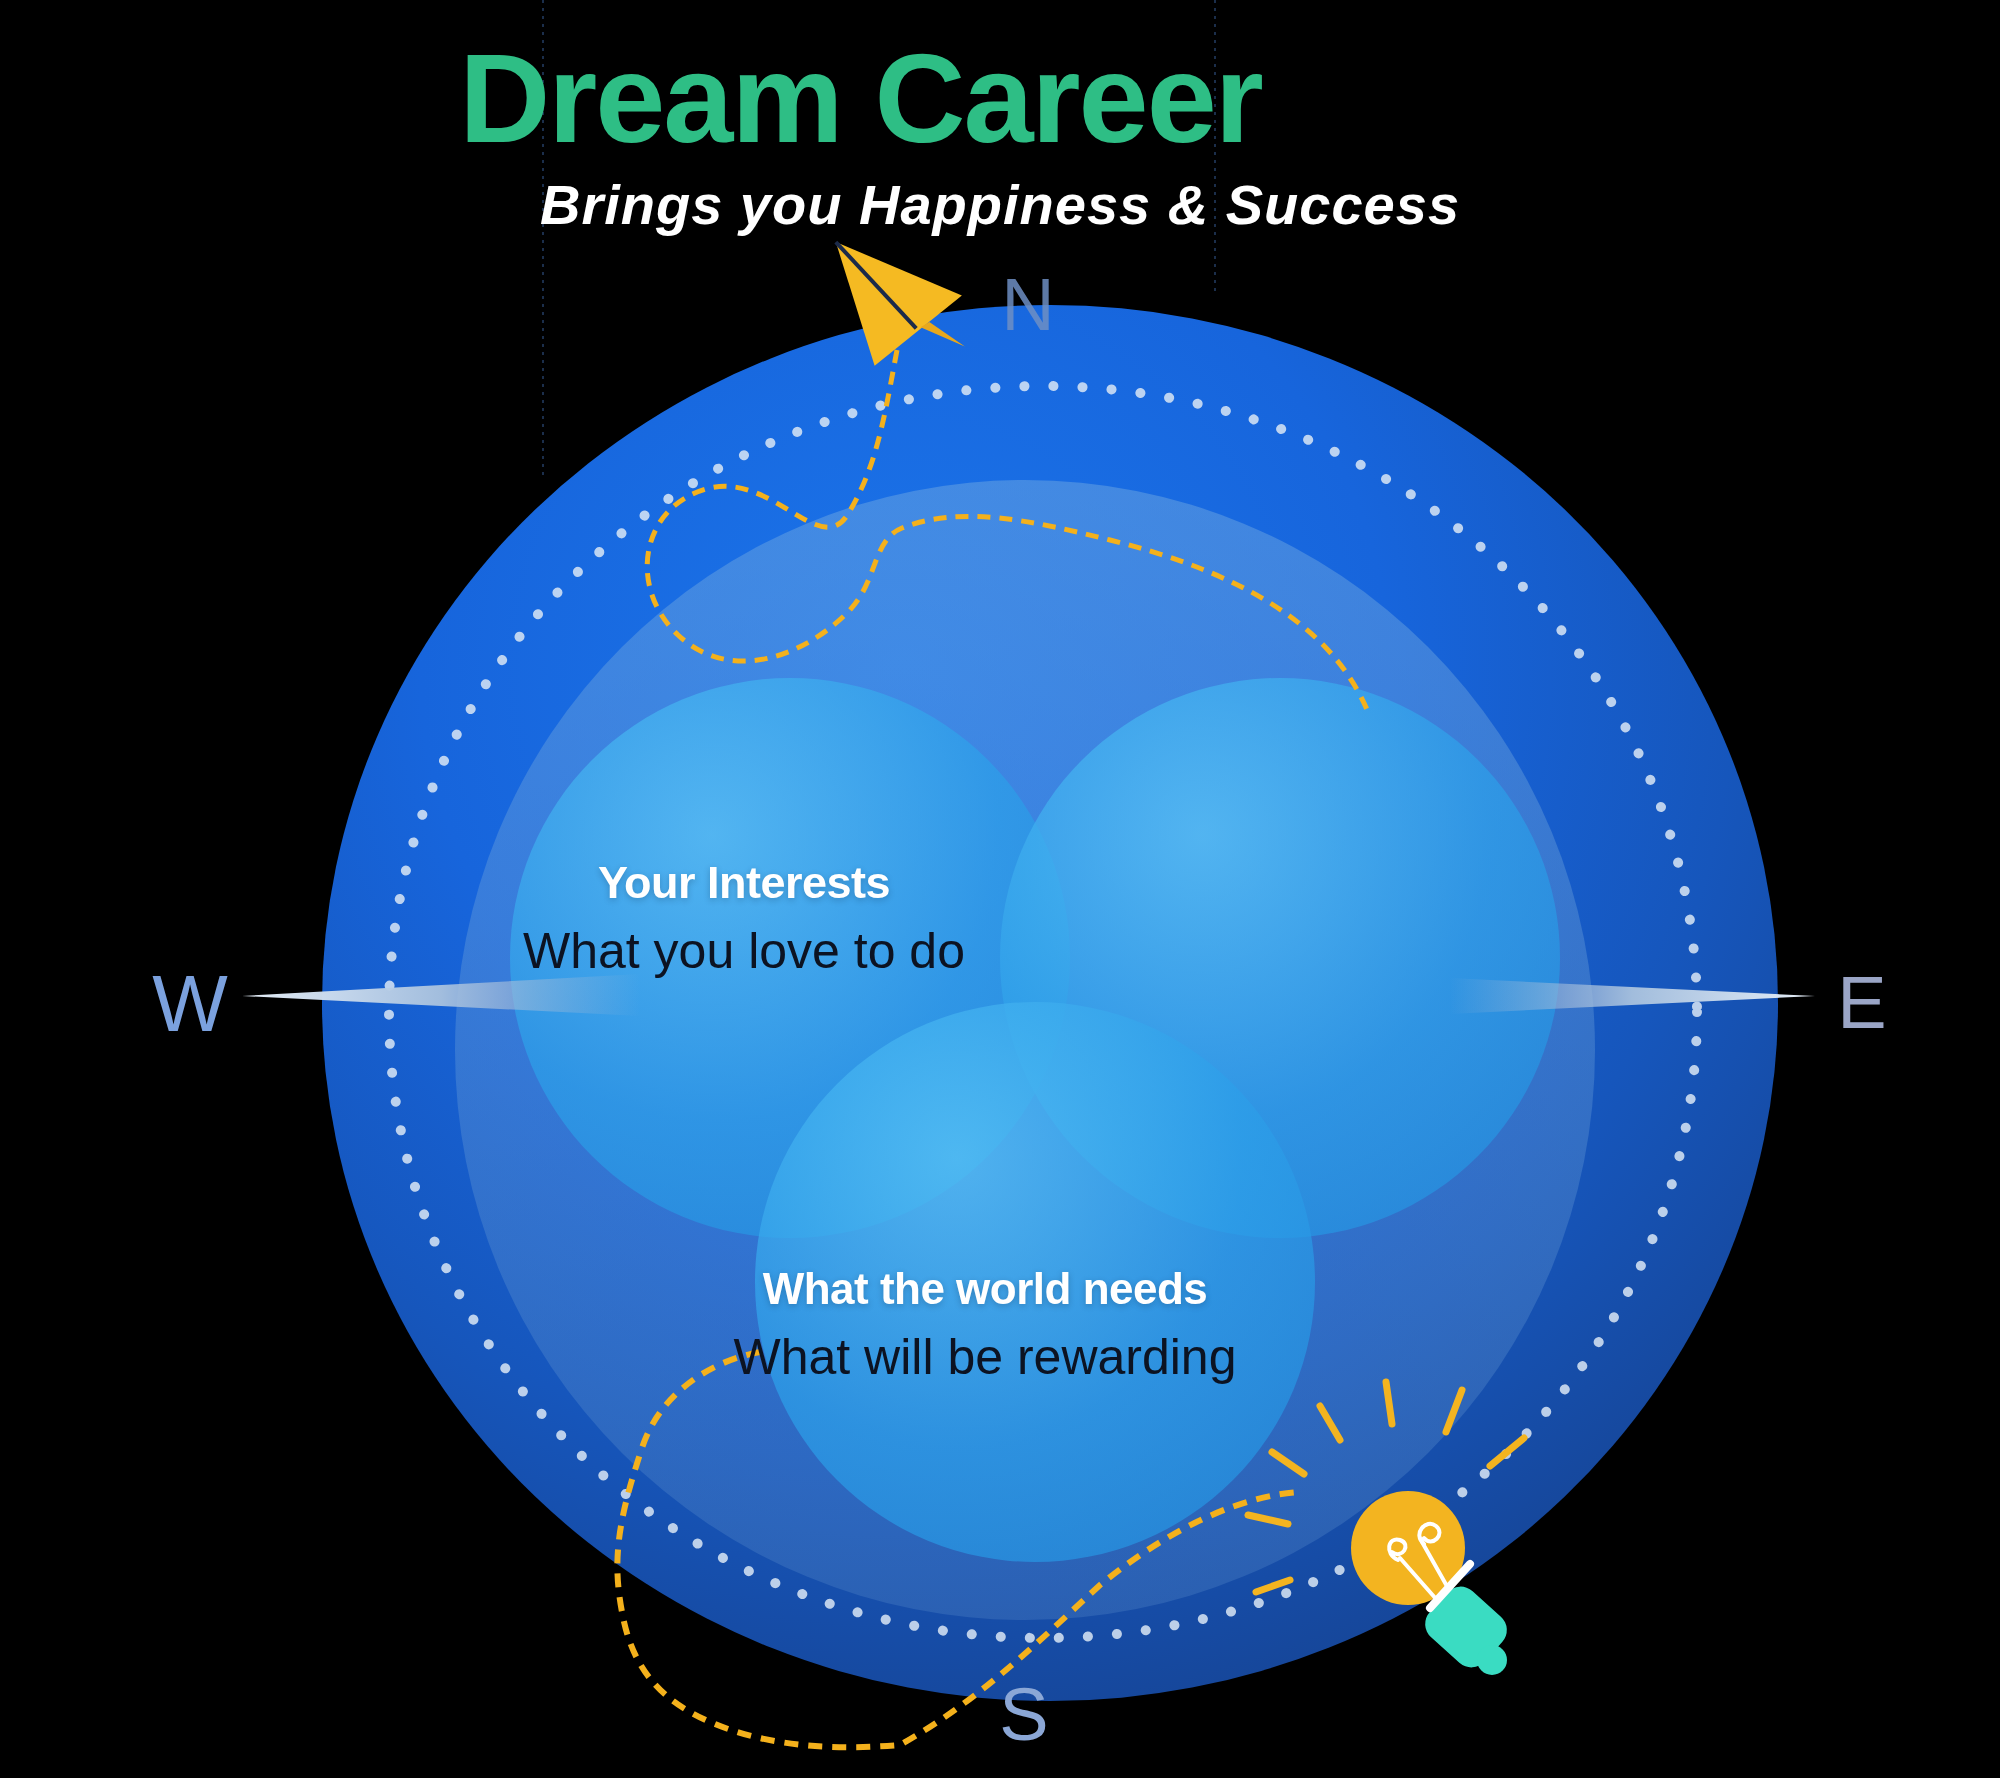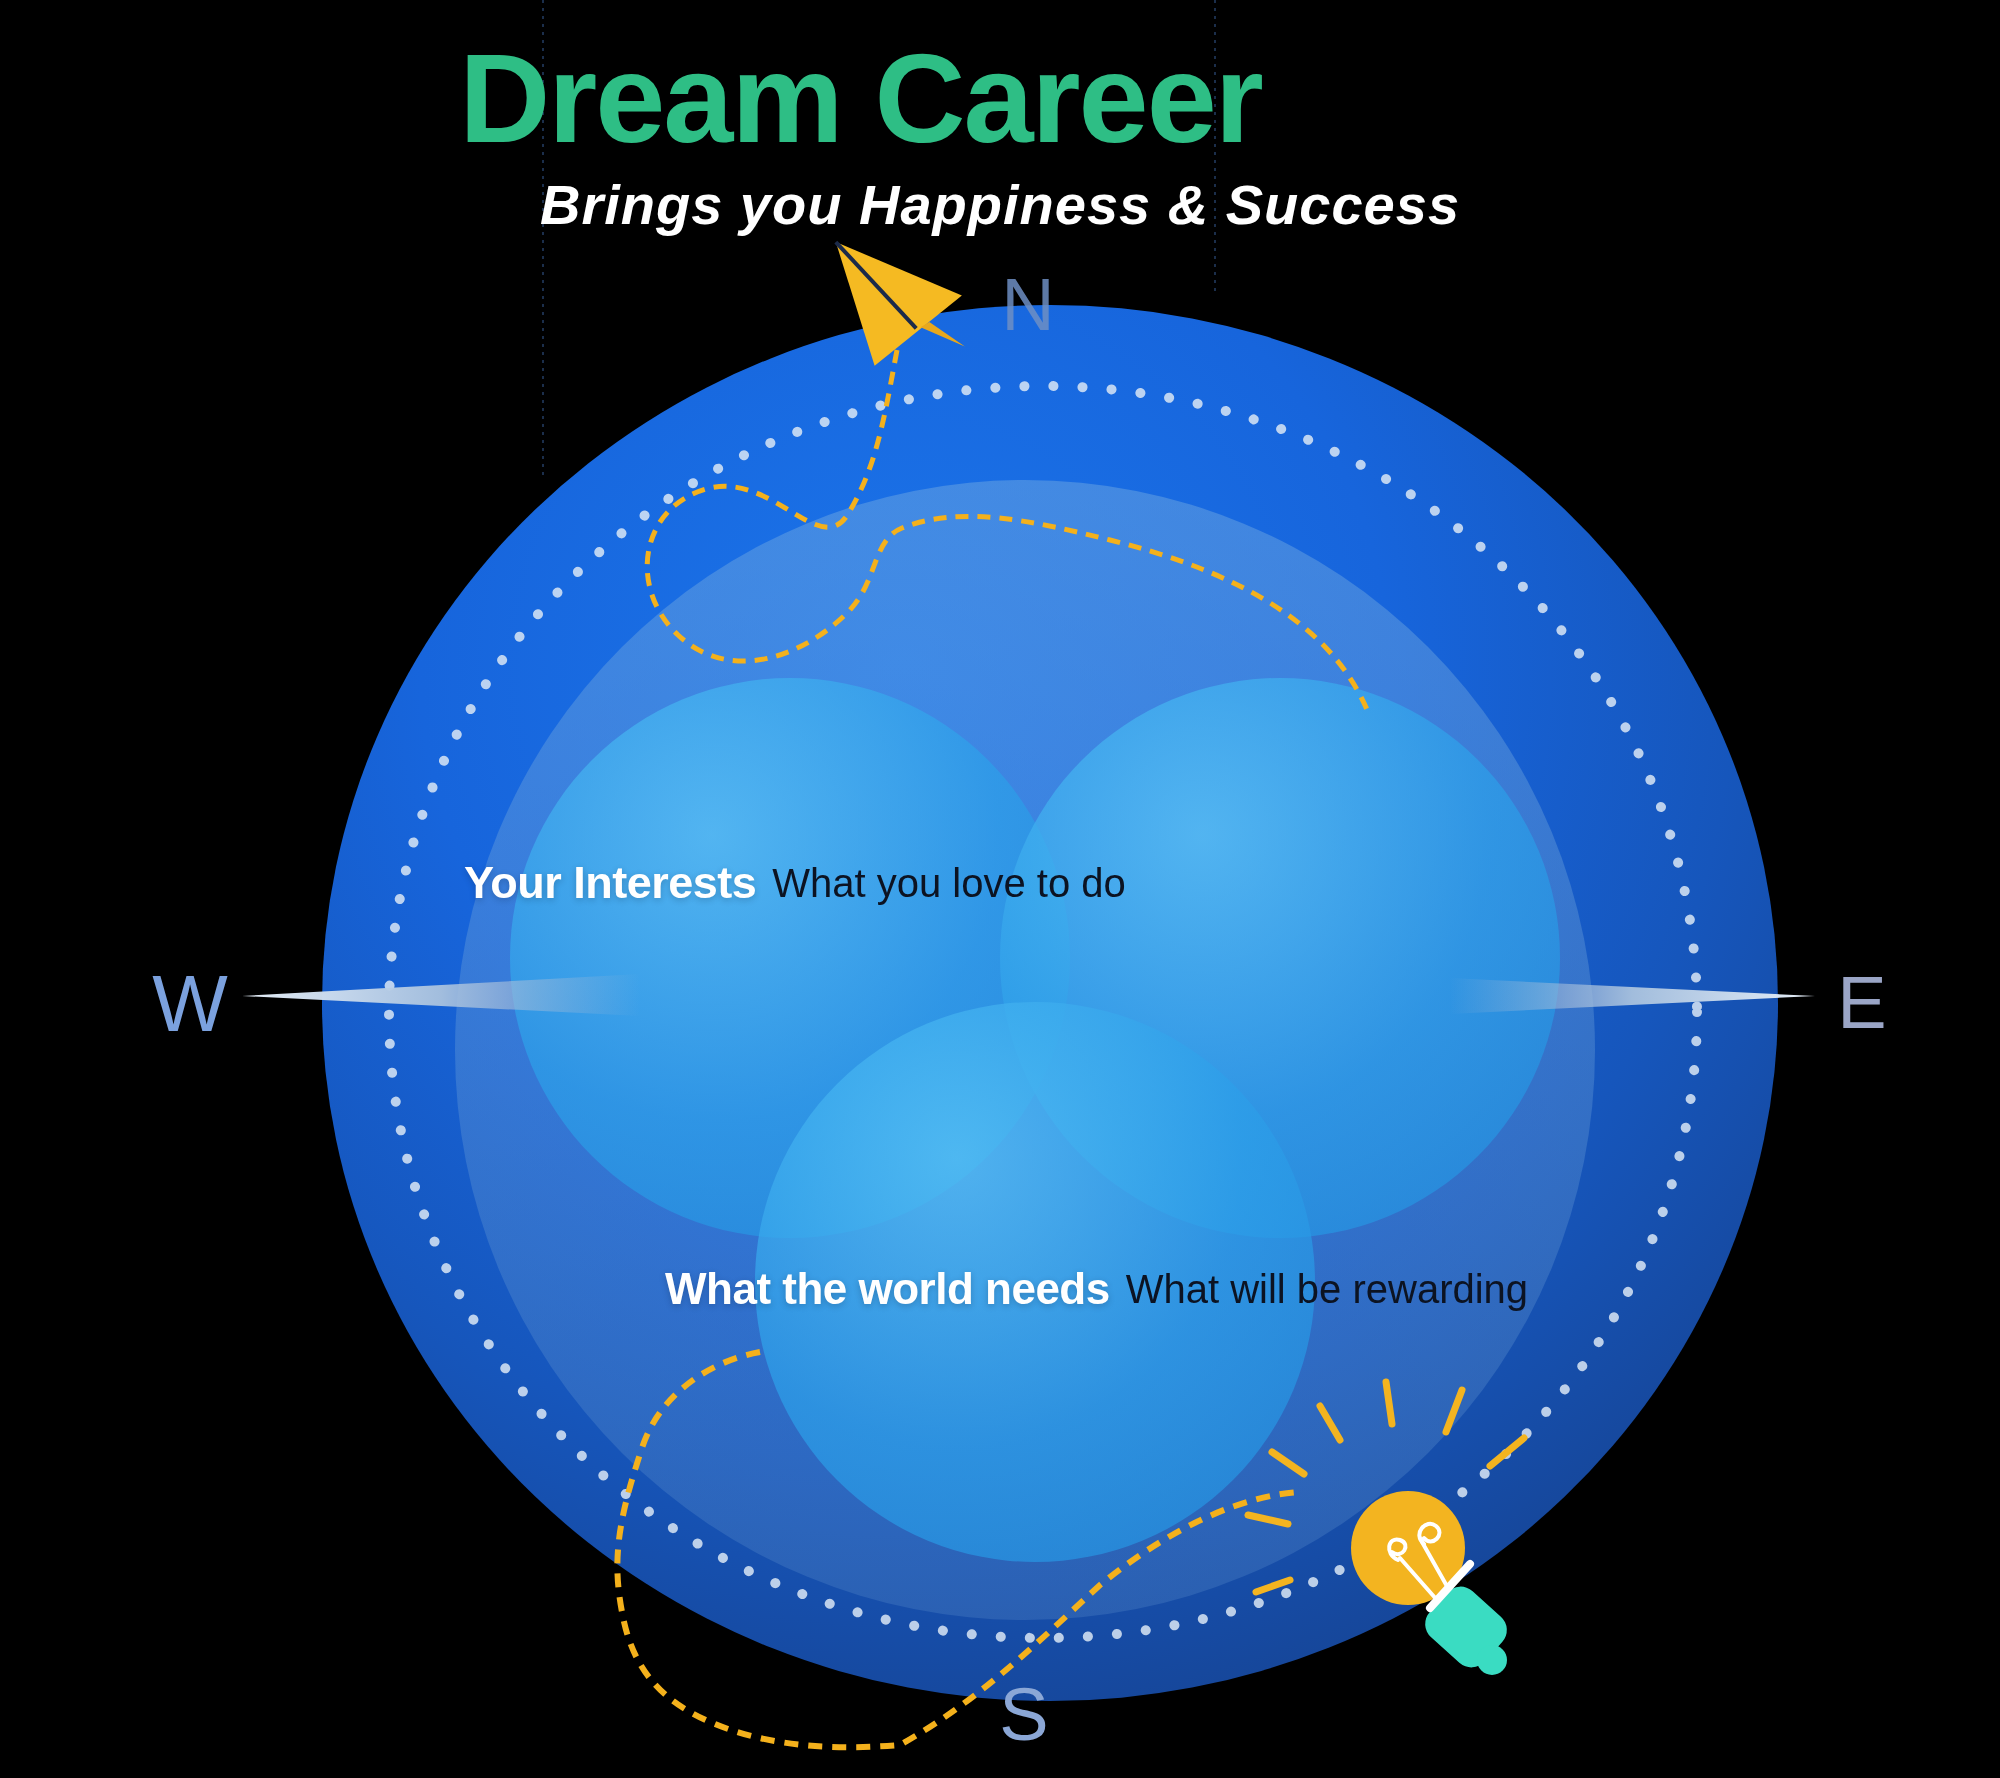--- a/index.html
+++ b/index.html
@@ -17,27 +17,27 @@
     left:0;top:150px;width:2000px;text-align:center;
     font-size:56px;font-weight:600;font-style:italic;color:#FFFFFF;letter-spacing:1px;margin-top:22px;
   }
   .compass-letter{
     width:120px;text-align:center;font-size:74px;font-weight:400;
   }
   #letter-n{left:968px;top:262px;color:#6E8FC4;opacity:.85;}
   #letter-e{left:1802px;top:960px;color:#9AA5C6;}
   #letter-s{left:964px;top:1672px;color:#8BA7D6;}
   #letter-w{left:130px;top:958px;color:#7BA1DE;font-size:80px;}
-  .circle-label{display:flex;flex-direction:row;align-items:center;gap:16px;pointer-events:none;}
+  .circle-label{display:flex;flex-direction:column;align-items:center;gap:16px;pointer-events:none;}
   .circle-heading{
     color:#fff;font-weight:bold;font-size:45px;line-height:54px;letter-spacing:-0.5px;
     text-shadow:0 2px 6px rgba(10,30,60,0.25);white-space:nowrap;
   }
   .circle-subtext{
-    color:#0C1322;font-weight:400;font-size:40px;line-height:50px;white-space:nowrap;
+    color:#0C1322;font-weight:400;font-size:50px;line-height:50px;white-space:nowrap;
   }
   #label-interests{left:464px;top:856px;width:560px;}
   #label-aptitudes{left:974px;top:856px;width:600px;}
   #label-world{left:665px;top:1262px;width:640px;}
   #label-world .circle-heading{font-size:44px;text-align:right;}
 </style>
 </head>
 <body>
 
 <div id="canvas">

